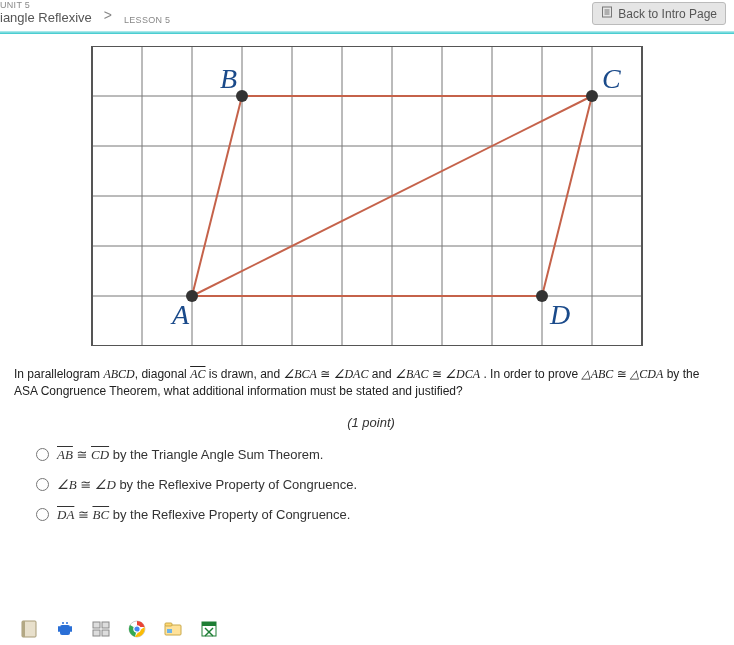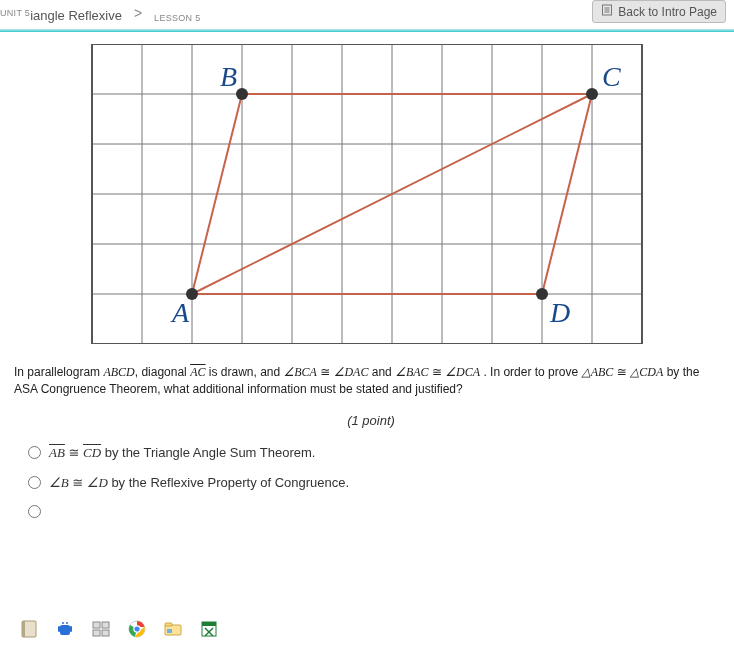--- a/index.html
+++ b/index.html
@@ -12,21 +12,21 @@
     position: relative;
   }
   .breadcrumb {
     display: flex;
     align-items: flex-end;
     gap: 12px;
     padding: 0 8px 6px 0;
     font-size: 13px;
     color: #555;
   }
-  .breadcrumb .col { display: flex; flex-direction: row; }
+  .breadcrumb .col { display: flex; flex-direction: column; }
   .breadcrumb .eyebrow { font-size: 9px; color: #888; text-transform: uppercase; letter-spacing: .3px; }
   .breadcrumb .chev { color: #888; font-size: 14px; padding-bottom: 2px; }
   .back-btn {
     margin-left: auto;
     border: 1px solid #bbb;
     border-radius: 3px;
     padding: 3px 8px;
     font-size: 12px;
     color: #555;
     background: #e5e5e5;
@@ -57,20 +57,21 @@
   .question .seg { font-family: "Times New Roman", serif; font-style: italic; text-decoration: overline; }
   .points {
     padding: 14px 14px 10px 22px;
     font-size: 13px;
     font-style: italic;
     color: #333;
     text-align: center;
   }
   .options {
     padding: 0 14px 0 28px;
+    margin-left: 8px;
   }
   .option {
     display: flex;
     align-items: center;
     gap: 8px;
     padding: 7px 0;
     font-size: 13px;
     color: #333;
   }
   .option input { margin: 0; }
@@ -179,20 +180,21 @@
   <label class="option">
     <input type="radio" name="ans" style="">
     <span><span class="seg">AB</span> ≅ <span class="seg">CD</span><span> by the Triangle Angle Sum Theorem.</span></span>
   </label>
   <label class="option">
     <input type="radio" name="ans" style="">
     <span><span class="math">∠B</span> ≅ <span class="math">∠D</span><span> by the Reflexive Property of Congruence.</span></span>
   </label>
   <label class="option">
     <input type="radio" name="ans" style="">
+    <span><span class="seg">DA</span> ≅ <span class="seg">BC</span><span> by the Reflexive Property of Congruence.</span></span>
   </label>
 </div>
 
 <div class="taskbar">
   <span class="tb-icon">
       <svg width="20" height="20" viewBox="0 0 20 20">
         <rect x="3" y="2" width="14" height="16" rx="1" fill="#e8e0cc" stroke="#a89b77"></rect>
         <rect x="3" y="2" width="3" height="16" fill="#b3a884"></rect>
       </svg>
     </span>

